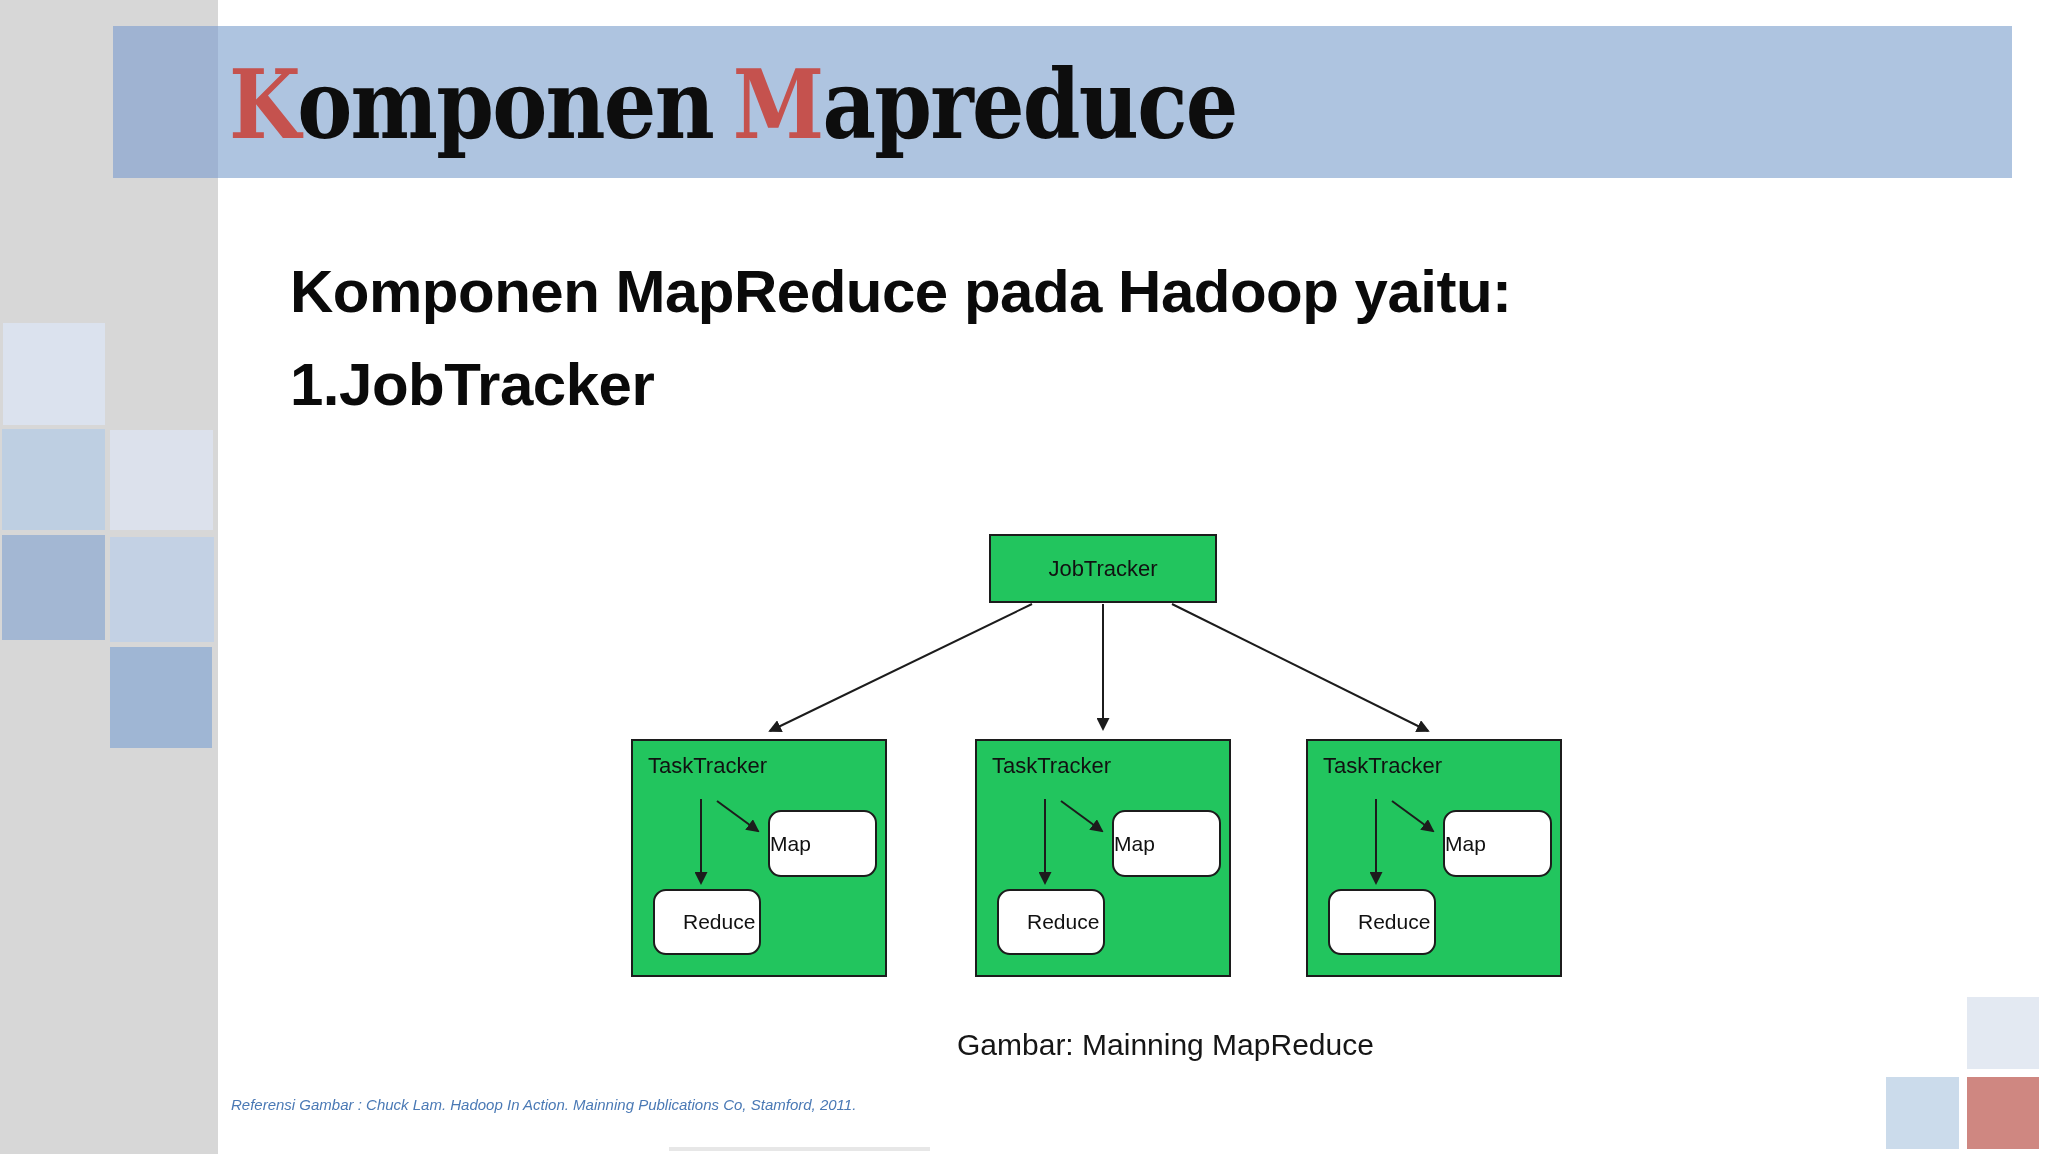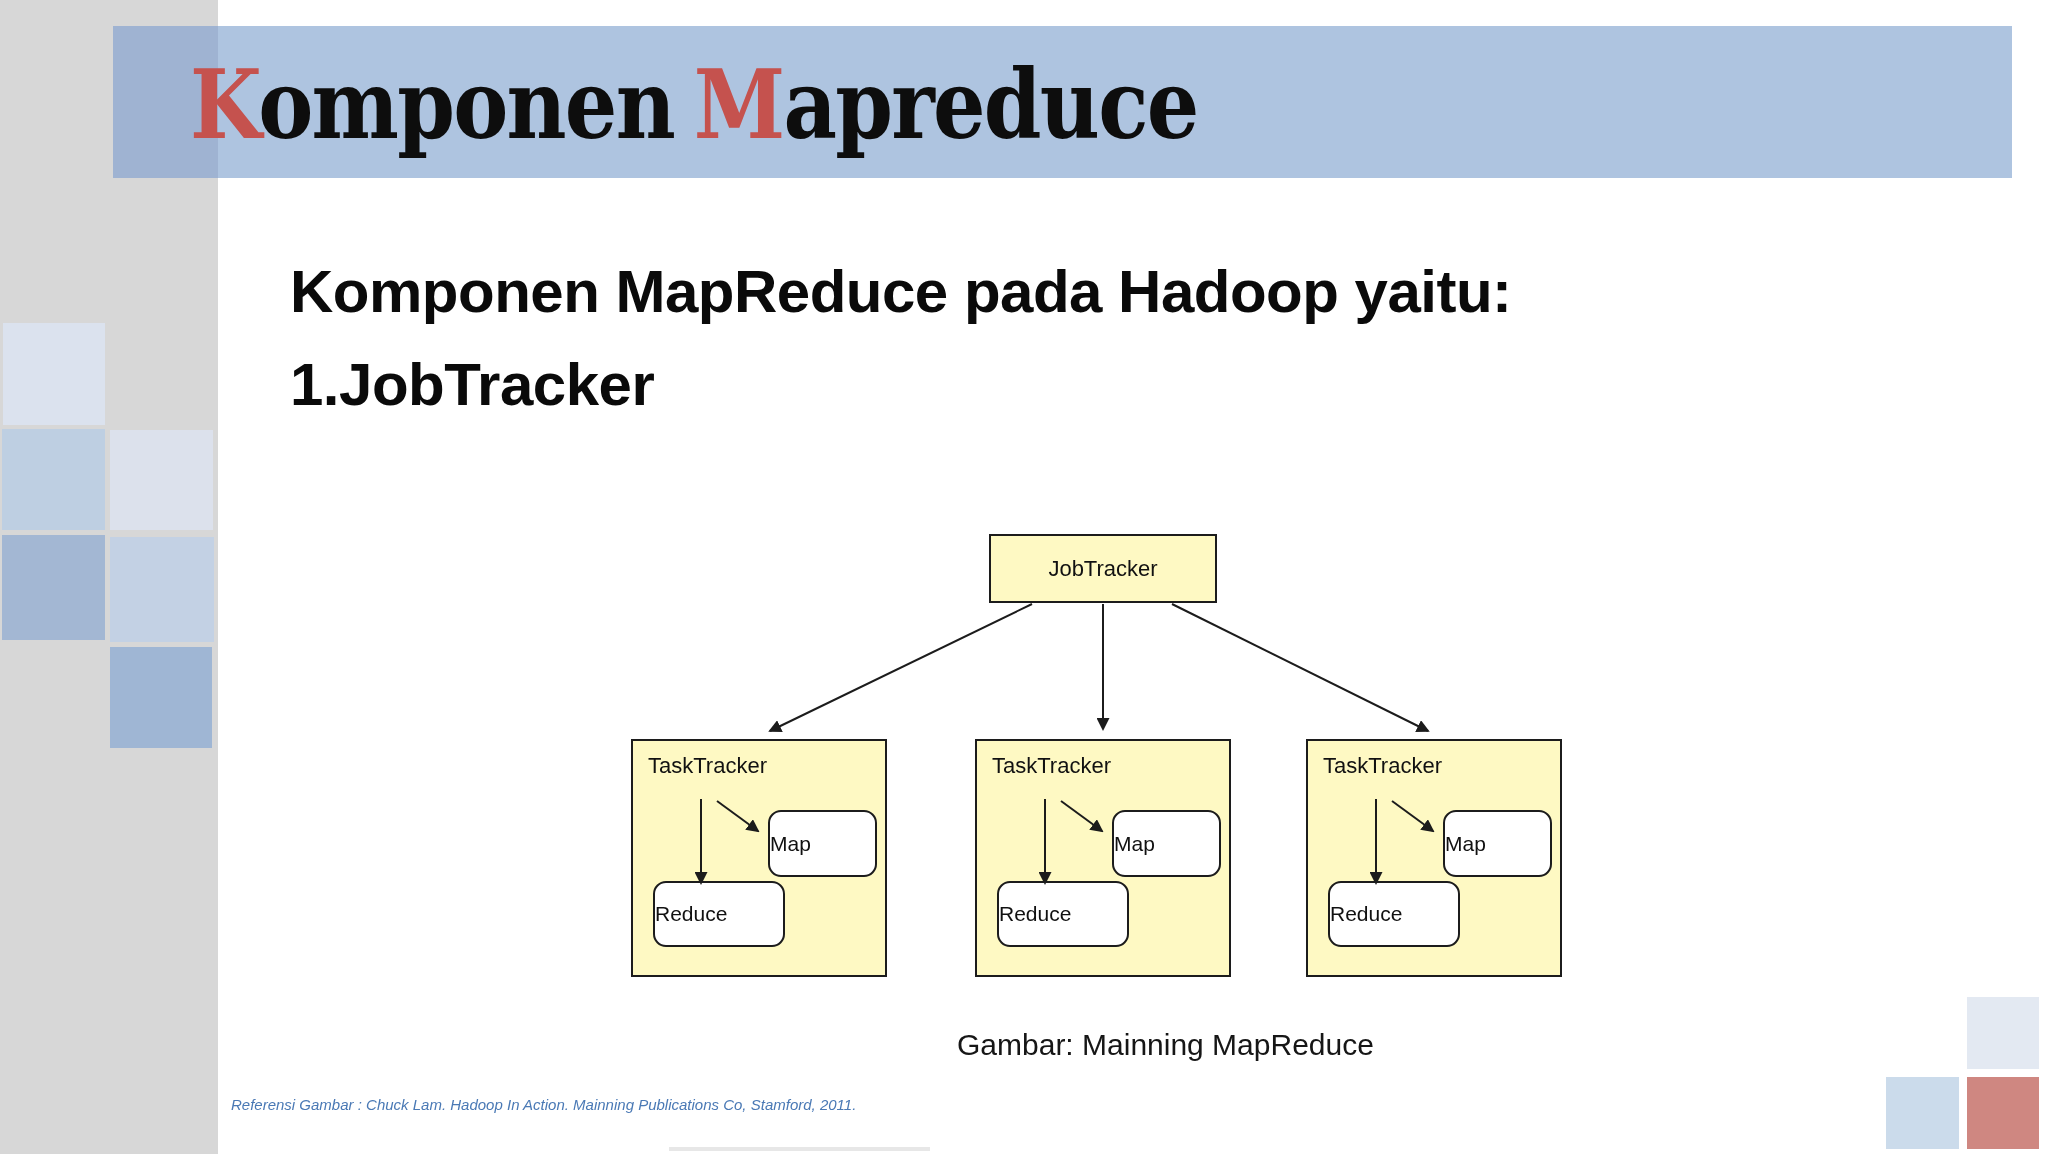--- a/index.html
+++ b/index.html
@@ -19,21 +19,21 @@
   .sq-a2 { left:2px;   top:429px; width:103px; height:101px; background:var(--sq_a2,#becfe2); }
   .sq-b1 { left:110px; top:430px; width:103px; height:100px; background:var(--sq_b1,#dce1ec); }
   .sq-a3 { left:2px;   top:535px; width:103px; height:105px; background:var(--sq_a3,#a3b7d3); }
   .sq-b2 { left:110px; top:537px; width:104px; height:105px; background:var(--sq_b2,#c3d1e4); }
   .sq-b3 { left:110px; top:647px; width:102px; height:101px; background:var(--sq_b3,#9fb6d4); }
 
   
   .title-band {
     position:absolute; left:113px; top:26px; width:1899px; height:152px;
     background:var(--title_band, #aec4e0);
-    display:flex; align-items:center; padding-left:77px; box-sizing:border-box;
+    display:flex; align-items:center; padding-left:116px; box-sizing:border-box;
   }
   .band-overlay {
     position:absolute; left:0; top:0; width:105px; height:152px;
     background:var(--band_overlay, #9fb3d2);
   }
   .title {
     font-family:"DejaVu Serif", serif; font-weight:700; font-size:96px;
     color:#0d0d0d; letter-spacing:-2px; white-space:nowrap;
     transform:scaleX(0.86); transform-origin:0 50%; line-height:1;
     padding-top:6px;
@@ -47,36 +47,36 @@
     font-size:60px; font-weight:700; letter-spacing:-0.5px; line-height:1.1;
     white-space:nowrap;
   }
   .line-heading { top:259px; }
   .line-item1   { top:352px; }
   .line-item2   { top:446px; }
 
   
   .dbox {
     position:absolute; border:2px solid var(--diagram_line,#1c1c1c);
-    background:#fef9c3; box-sizing:border-box; color:#111111;
+    background:#22c55e; box-sizing:border-box; color:#111111;
   }
   .jobtracker {
     left:989px; top:534px; width:228px; height:69px;
     display:flex; align-items:center; justify-content:center; font-size:22px;
   }
   .tt { top:739px; width:256px; height:238px; }
   .tt1 { left:631px; } .tt2 { left:975px; } .tt3 { left:1306px; }
   .tt-label { position:absolute; left:15px; top:12px; font-size:22px; color:#111111; }
   .inner {
     position:absolute; border:2px solid var(--diagram_line,#1c1c1c);
     border-radius:13px; background:#ffffff; box-sizing:border-box;
     display:flex; align-items:center; justify-content:flex-start; font-size:21px; color:#111111;
   }
   .map    { left:135px; top:69px;  width:109px; height:67px; }
-  .reduce { left:20px;  top:140px; width:132px; height:66px; }
+  .reduce { left:20px;  top:148px; width:108px; height:66px;padding-left:28px; }
 
   .connector-layer {
     position:absolute; left:0; top:0; width:2048px; height:1154px;
     pointer-events:none;
   }
   .connector-layer line {
     stroke:var(--diagram_line,#1c1c1c); stroke-width:2; fill:none;
   }
 
   

